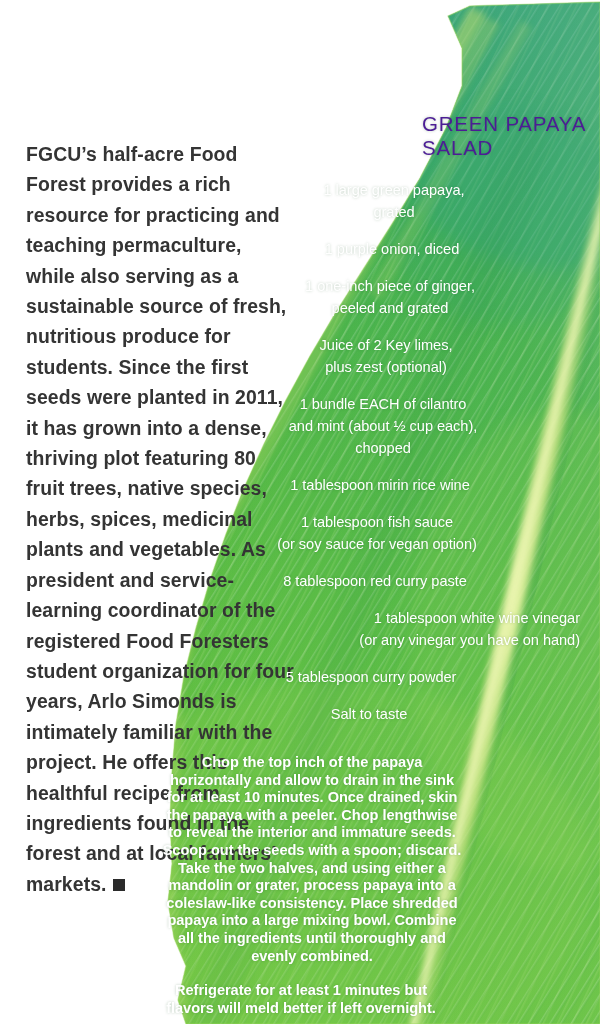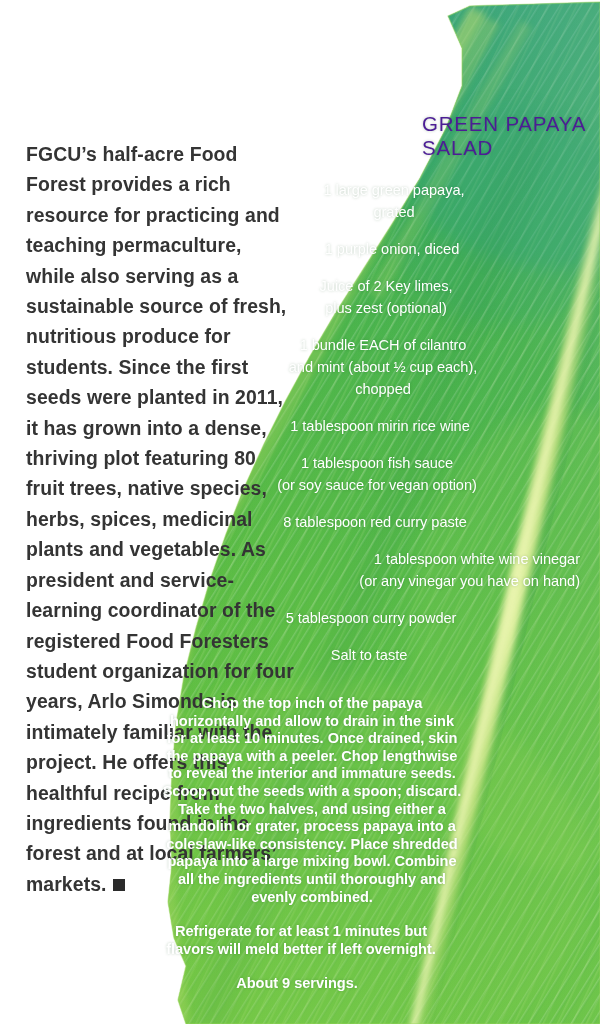--- a/index.html
+++ b/index.html
@@ -199,20 +199,21 @@
     <p><span>FGCU’s half-acre Food Forest provides a rich resource for practicing and teaching  permaculture, while also serving as a sustainable source of fresh, nutritious produce for students. Since the first seeds were planted in 2011, it has grown into a dense, thriving plot featuring 80 fruit trees, native species, herbs, spices, medicinal plants and vegetables. As president and service-learning coordinator of the registered Food Foresters student organization for four years, Arlo Simonds is intimately familiar with the project. He offers this healthful recipe from ingredients found in the forest and at local farmers’ markets.</span><span class="endmark"></span></p>
   </div>
 
   <div id="recipe">
 
     <div id="recipe-title">GREEN PAPAYA SALAD</div>
 
     <div class="ing-list">
       <div class="ing o0">1 large green papaya,<br>grated</div>
       <div class="ing o1">1 purple onion, diced</div>
+      <div class="ing o2">1 one-inch piece of ginger,<br>peeled and grated</div>
       <div class="ing o3">Juice of 2 Key limes,<br>plus zest (optional)</div>
       <div class="ing o4">1 bundle EACH of cilantro<br>and mint (about ½ cup each),<br>chopped</div>
       <div class="ing o5">1 tablespoon mirin rice wine</div>
       <div class="ing o6">1 tablespoon fish sauce<br>(or soy sauce for vegan option)</div>
       <div class="ing o7">8 tablespoon red curry paste</div>
       <div class="ing o8">1 tablespoon white wine vinegar<br>(or any vinegar you have on hand)</div>
       <div class="ing o9">5 tablespoon curry powder</div>
       <div class="ing o10">Salt to taste</div>
     </div>
 

